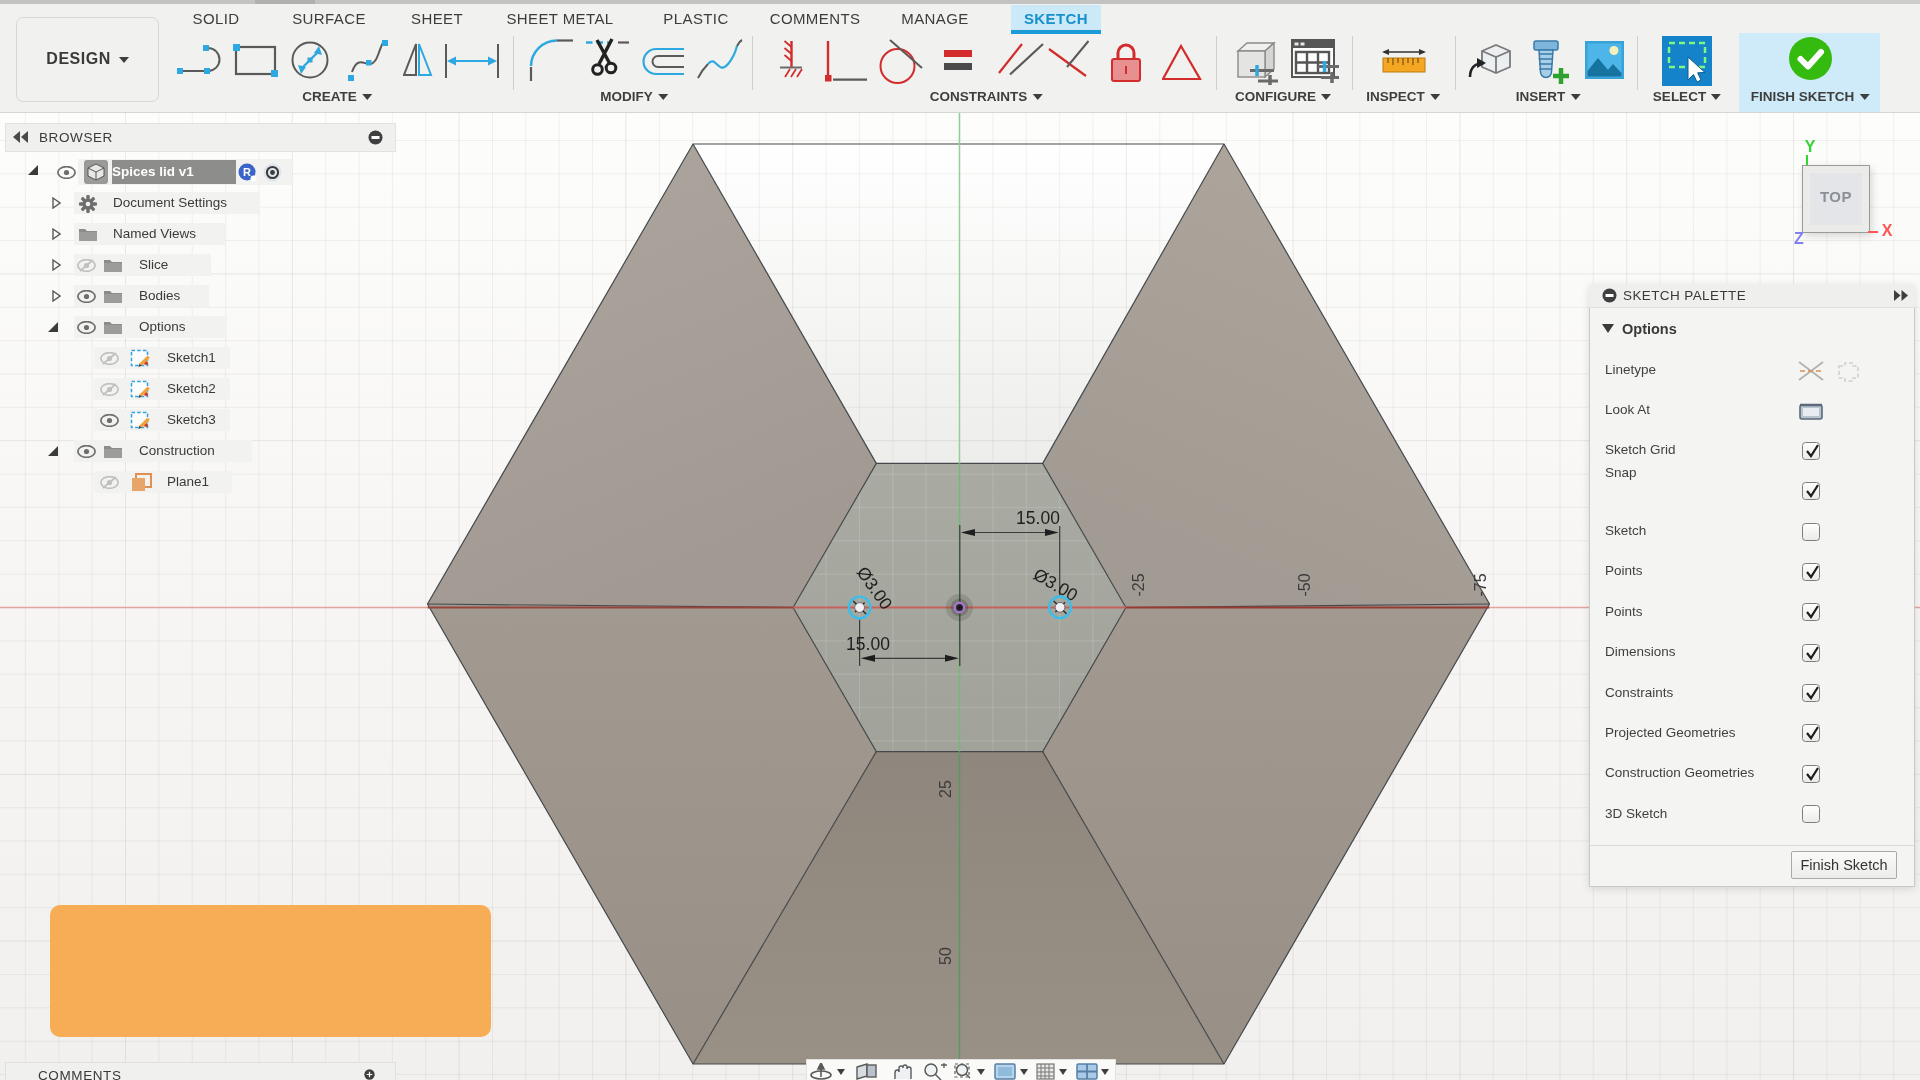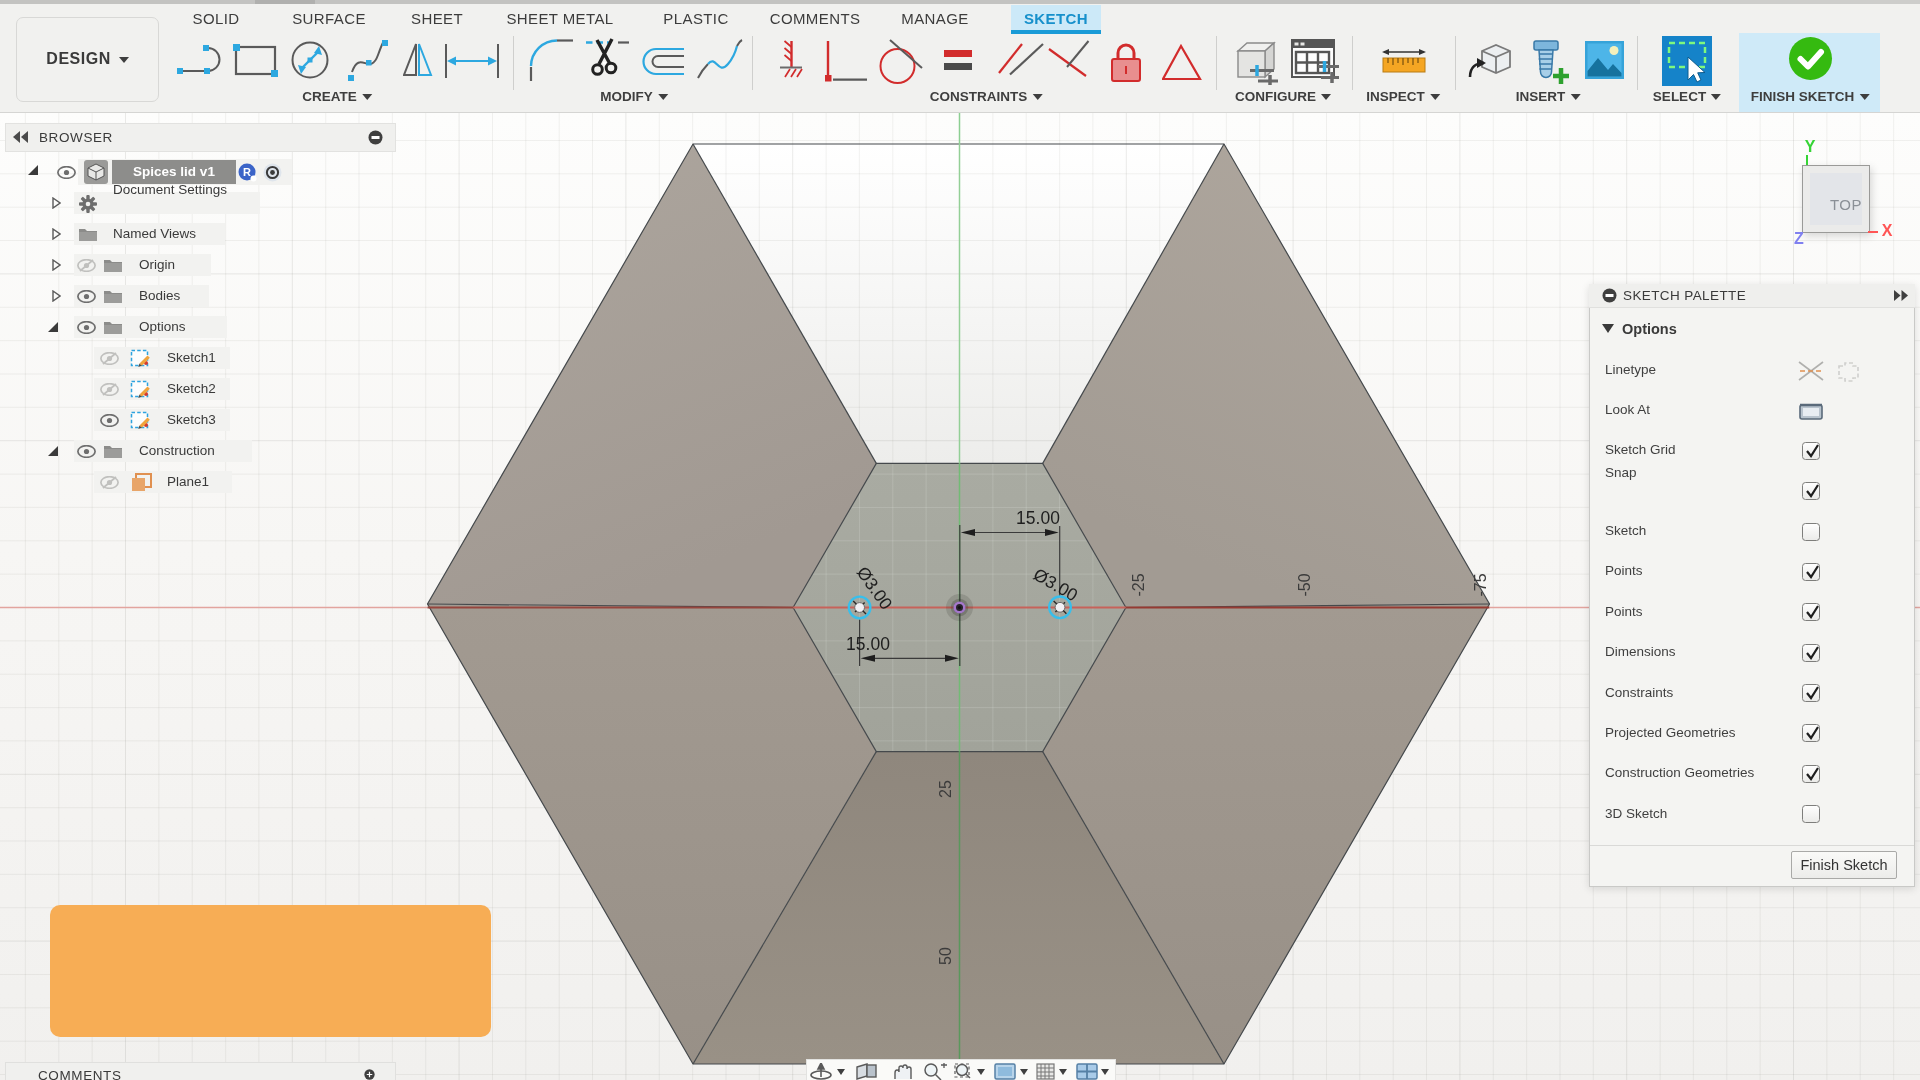--- a/index.html
+++ b/index.html
@@ -542,21 +542,21 @@
 <ellipse cx="9.5" cy="6.5" rx="8.6" ry="5.8" fill="none" stroke="#6e6e6e" stroke-width="1.7"></ellipse>
 <circle cx="9.5" cy="6.5" r="2.6" fill="#6e6e6e"></circle>
     </svg>
 <svg class="abs" style="left:84px;top:160px" width="24" height="24" viewBox="0 0 24 24">
 <rect x="0" y="0" width="24" height="24" rx="3" fill="#9a9a98"></rect>
 <polygon points="12,4 20,8 20,16 12,20 4,16 4,8" fill="#e8e8e6" stroke="#555" stroke-width="1"></polygon>
 <polyline points="4,8 12,12 20,8" fill="none" stroke="#555" stroke-width="1"></polyline>
       <line x1="12" y1="12" x2="12" y2="20" stroke="#555" stroke-width="1"></line>
     </svg>
 <div class="abs" style="left:112px;top:160px;width:124px;height:24px;background:#8d8d8b"></div>
-<div class="abs" style="left:112px;top:164px;width:124px;height:18px;font-size:13.5px;font-weight:bold;color:#fff;text-align:center">Spices lid v1</div>
+<div class="abs" style="left:112px;top:164px;width:124px;height:18px;font-size:13.5px;font-weight:bold;color:#fff;">Spices lid v1</div>
 <svg class="abs" style="left:238px;top:163px" width="19" height="19" viewBox="0 0 19 19">
 <circle cx="9" cy="9" r="8.5" fill="#3b64c8"></circle>
       <text x="9" y="13" font-size="11" font-weight="bold" fill="#fff" text-anchor="middle" font-family="Liberation Sans">R</text>
 <circle cx="15.5" cy="15.5" r="3" fill="#fff"></circle>
     </svg>
 <svg class="abs" style="left:263px;top:163px" width="19" height="19" viewBox="0 0 19 19">
 <circle cx="9.5" cy="9.5" r="9" fill="#dfe5ec"></circle>
 <circle cx="9.5" cy="9.5" r="5.6" fill="none" stroke="#3a3a3a" stroke-width="2"></circle>
       <circle cx="9.5" cy="9.5" r="2.4" fill="#3a3a3a"></circle>
     </svg>
@@ -571,21 +571,21 @@
         <rect x="-1.7" y="-9" width="3.4" height="4.6" rx="1" transform="rotate(45 9 9) translate(9 9)"></rect>
         <rect x="-1.7" y="-9" width="3.4" height="4.6" rx="1" transform="rotate(90 9 9) translate(9 9)"></rect>
         <rect x="-1.7" y="-9" width="3.4" height="4.6" rx="1" transform="rotate(135 9 9) translate(9 9)"></rect>
         <rect x="-1.7" y="-9" width="3.4" height="4.6" rx="1" transform="rotate(180 9 9) translate(9 9)"></rect>
         <rect x="-1.7" y="-9" width="3.4" height="4.6" rx="1" transform="rotate(225 9 9) translate(9 9)"></rect>
         <rect x="-1.7" y="-9" width="3.4" height="4.6" rx="1" transform="rotate(270 9 9) translate(9 9)"></rect>
         <rect x="-1.7" y="-9" width="3.4" height="4.6" rx="1" transform="rotate(315 9 9) translate(9 9)"></rect>
       </g>
 <circle cx="9" cy="9" r="2.3" fill="#f2f2f0"></circle>
     </svg>
-    <div class="ttext" style="left:113px;top:182px">Document Settings</div>
+    <div class="ttext" style="left:113px;top:195px">Document Settings</div>
 <div class="trow" style="left:74px;top:223px;width:151px"></div>
     <svg class="abs" style="left:52px;top:228px" width="9" height="12" viewBox="0 0 9 12">
       <polygon points="1,1 8,6 1,11" fill="none" stroke="#5a5a5a" stroke-width="1.4"></polygon>
     </svg>
     <svg class="abs" style="left:79px;top:227px" width="18" height="14" viewBox="0 0 18 14">
 <path d="M0 2 h6 l2 2 h10 v10 h-18 z" fill="#8c8c8a"></path>
       <rect x="0" y="5" width="18" height="9" fill="#9c9c9a"></rect>
     </svg>
     <div class="ttext" style="left:113px;top:226px">Named Views</div>
 <div class="trow" style="left:74px;top:254px;width:137px"></div>
@@ -594,21 +594,21 @@
     </svg>
     <svg class="abs" style="left:77px;top:259px" width="19" height="13" viewBox="0 0 19 13">
 <ellipse cx="9.5" cy="6.5" rx="8.6" ry="5.8" fill="none" stroke="#c0c0be" stroke-width="1.7"></ellipse>
 <circle cx="9.5" cy="6.5" r="2.6" fill="#c0c0be"></circle>
 <line x1="3" y1="12" x2="16" y2="1" stroke="#c0c0be" stroke-width="1.7"></line>
     </svg>
     <svg class="abs" style="left:104px;top:258px" width="18" height="14" viewBox="0 0 18 14">
 <path d="M0 2 h6 l2 2 h10 v10 h-18 z" fill="#8c8c8a"></path>
       <rect x="0" y="5" width="18" height="9" fill="#9c9c9a"></rect>
     </svg>
-    <div class="ttext" style="left:139px;top:257px">Origin</div>
+    <div class="ttext" style="left:139px;top:257px">Slice</div>
 <div class="trow" style="left:74px;top:285px;width:135px"></div>
     <svg class="abs" style="left:52px;top:290px" width="9" height="12" viewBox="0 0 9 12">
       <polygon points="1,1 8,6 1,11" fill="none" stroke="#5a5a5a" stroke-width="1.4"></polygon>
     </svg>
     <svg class="abs" style="left:77px;top:290px" width="19" height="13" viewBox="0 0 19 13">
 <ellipse cx="9.5" cy="6.5" rx="8.6" ry="5.8" fill="none" stroke="#6e6e6e" stroke-width="1.7"></ellipse>
 <circle cx="9.5" cy="6.5" r="2.6" fill="#6e6e6e"></circle>
     </svg>
     <svg class="abs" style="left:104px;top:289px" width="18" height="14" viewBox="0 0 18 14">
 <path d="M0 2 h6 l2 2 h10 v10 h-18 z" fill="#8c8c8a"></path>
@@ -769,21 +769,21 @@
     </svg>
 <svg class="abs" style="left:1799px;top:402px" width="24" height="20" viewBox="0 0 24 20">
 <rect x="1" y="3" width="22" height="14" rx="2" fill="#b9c4ce" stroke="#5a6a7a" stroke-width="1.6"></rect>
 <rect x="4" y="6" width="16" height="8" fill="#e8edf2"></rect>
 <line x1="1" y1="3" x2="23" y2="3" stroke="#5a6a7a" stroke-width="2.5"></line>
     </svg>
 <div class="abs" style="left:1590px;top:845px;width:324px;height:1px;background:#d9d9d7"></div>
 <div class="abs" style="left:1791px;top:851px;width:106px;height:28px;background:linear-gradient(#fafaf8,#ececea);border:1px solid #a9a9a7;border-radius:2px;font-size:14.5px;color:#333;text-align:center;line-height:26px">Finish Sketch</div>
 <div class="abs" style="left:1802px;top:165px;width:68px;height:68px;background:#ebebea;border:1px solid #9a9a98;box-shadow:2px 3px 8px rgba(0,0,0,0.15)"></div>
 <div class="abs" style="left:1810px;top:173px;width:52px;height:52px;background:#e3e5e9"></div>
-<div class="abs" style="left:1810px;top:196px;width:52px;height:22px;font-size:15px;font-weight:normal;color:#8b9097;text-align:right;letter-spacing:.5px">TOP</div>
+<div class="abs" style="left:1810px;top:188px;width:52px;height:22px;font-size:15px;font-weight:bold;color:#8b9097;text-align:center;letter-spacing:.5px">TOP</div>
 <div class="abs" style="left:1800px;top:138px;width:20px;height:20px;font-size:16px;font-weight:bold;color:#35d435;text-align:center">Y</div>
 <svg class="abs" style="left:1805px;top:155px" width="4" height="10" viewBox="0 0 4 10">
       <line x1="2" y1="0" x2="2" y2="10" stroke="#35d435" stroke-width="2"></line>
     </svg>
 <div class="abs" style="left:1877px;top:222px;width:20px;height:20px;font-size:16px;font-weight:bold;color:#f55;text-align:center">X</div>
 <svg class="abs" style="left:1868px;top:230px" width="10" height="4" viewBox="0 0 10 4">
       <line x1="0" y1="2" x2="10" y2="2" stroke="#f55" stroke-width="2"></line>
     </svg>
 <div class="abs" style="left:1789px;top:230px;width:20px;height:20px;font-size:16px;font-weight:bold;color:#8080f0;text-align:center">Z</div>
 <div class="abs" style="left:50px;top:905px;width:441px;height:132px;background:#f7ad55;border-radius:10px"></div>

